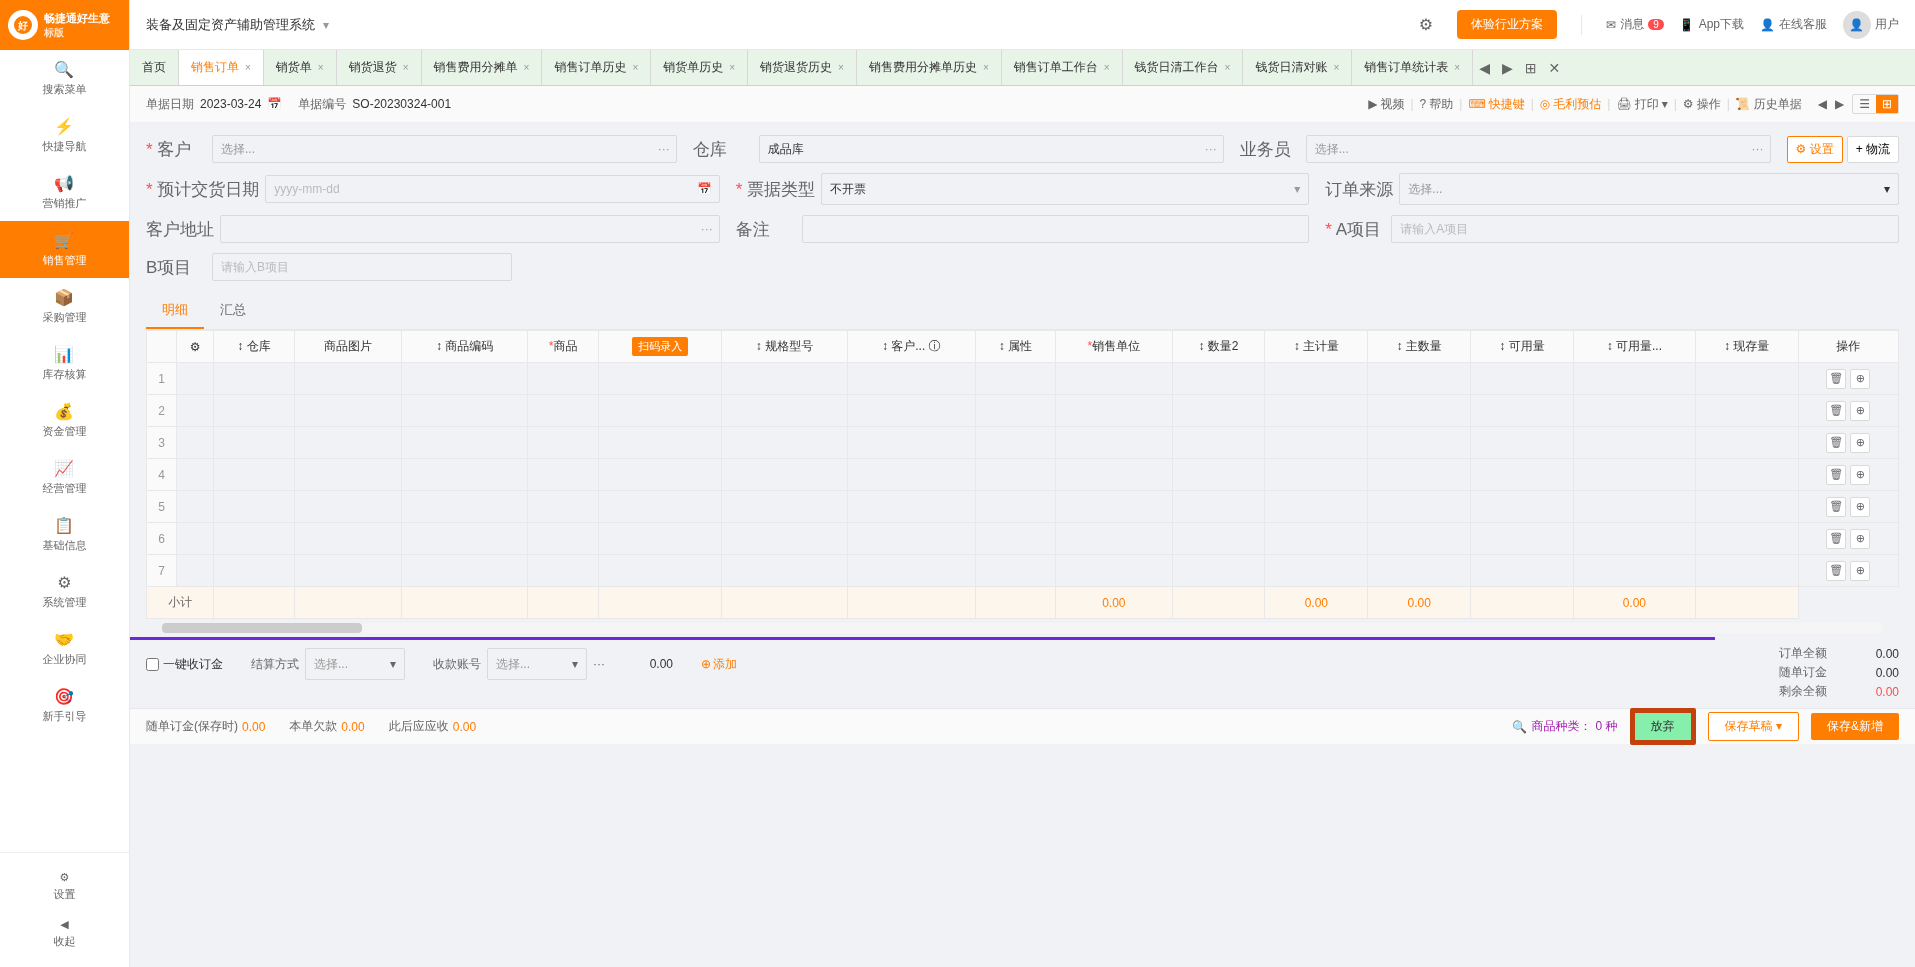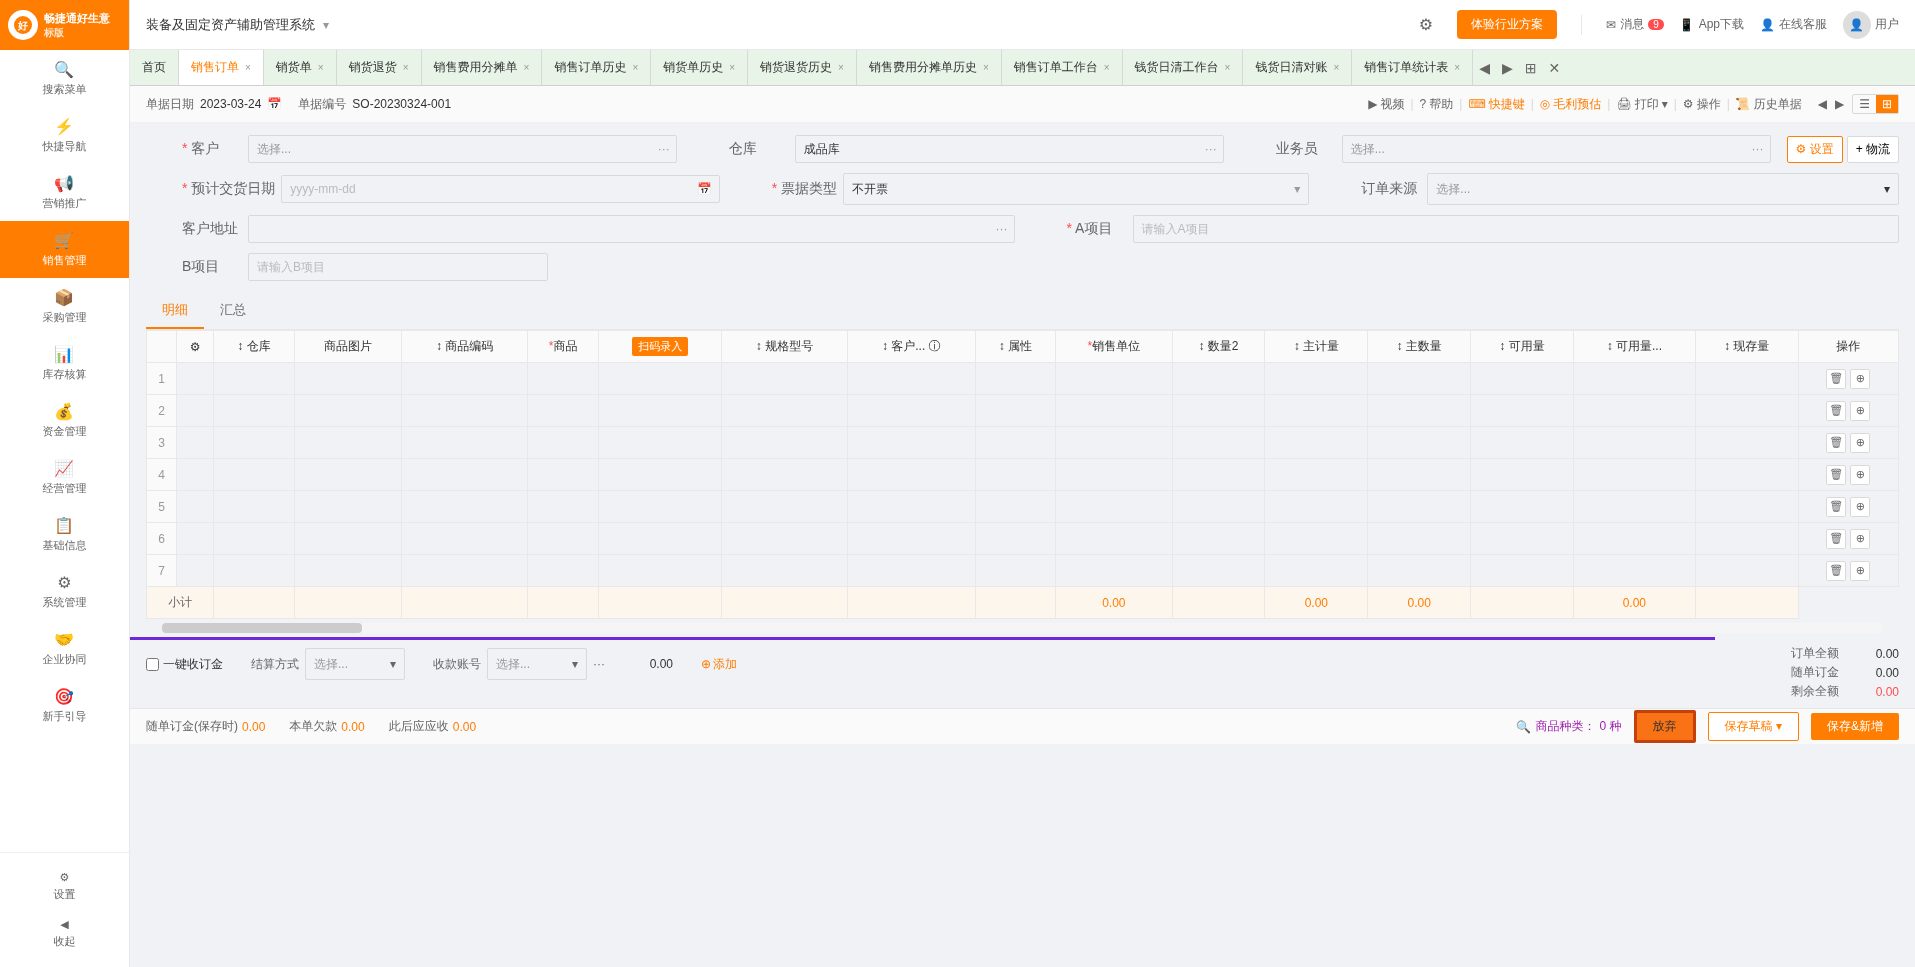--- a/index.html
+++ b/index.html
@@ -49,21 +49,21 @@
     .form-header-action { display: flex; align-items: center; gap: 3px; cursor: pointer; }
     .form-header-action.orange { color: #ff7d00; }
     .view-toggle { display: flex; border: 1px solid #d9d9d9; border-radius: 2px; }
     .view-toggle-btn { padding: 2px 6px; cursor: pointer; font-size: 12px; }
     .view-toggle-btn.active { background: #ff7d00; color: #fff; }
 
     
     .form-body { padding: 12px 16px; display: flex; flex-direction: column; gap: 10px; }
     .form-row { display: flex; gap: 16px; }
     .form-field { display: flex; align-items: center; gap: 6px; flex: 1; }
-    .form-label { color: #666; font-size: 14px; white-space: nowrap; min-width: 60px; margin-left: 36px; }
+    .form-label { color: #666; font-size: 17px; white-space: nowrap; min-width: 60px; }
     .form-label.required::before { content: '* '; color: #ff4d4f; }
     .form-input { flex: 1; height: 28px; border: 1px solid #d9d9d9; border-radius: 2px; padding: 0 8px; font-size: 12px; color: #999; display: flex; align-items: center; position: relative; }
     .form-input.with-dots::after { content: '···'; position: absolute; right: 6px; color: #999; }
     .form-select { flex: 1; height: 28px; border: 1px solid #d9d9d9; border-radius: 2px; padding: 15px 8px; font-size: 12px; display: flex; align-items: center; justify-content: space-between; cursor: pointer; }
     .form-select-value { color: #333; }
     .form-select-arrow { color: #999; }
 
     
     .form-tabs { display: flex; border-bottom: 1px solid #e8e8e8; margin: 0 16px; }
     .form-tab { padding: 8px 16px; cursor: pointer; font-size: 13px; color: #666; border-bottom: 2px solid transparent; }
@@ -90,27 +90,27 @@
     .checkbox-field { display: flex; align-items: center; gap: 4px; font-size: 12px; }
     .field-group { display: flex; align-items: center; gap: 6px; font-size: 12px; color: #666; }
     .add-btn { color: #ff7d00; cursor: pointer; display: flex; align-items: center; gap: 2px; }
 
     
     .footer { height: 36px; background: #fafafa; border-top: 1px solid #e8e8e8; display: flex; align-items: center; padding: 0 16px; gap: 24px; font-size: 12px; }
     .footer-field { display: flex; align-items: center; gap: 4px; color: #666; }
     .footer-value { color: #ff7d00; font-weight: 500; }
     .footer-right { margin-left: auto; display: flex; align-items: center; gap: 12px; }
     .footer-count { color: #a21caf; }
-    .btn-discard { border: 3px solid #c2410c; background: #f97316; padding: 5px 16px; border-radius: 2px; cursor: pointer; font-size: 12px; color: #333; }
+    .btn-discard { border: 5px solid #c2410c; background: #86efac; padding: 5px 16px; border-radius: 2px; cursor: pointer; font-size: 12px; color: #333; }
     .btn-save-draft { border: 1px solid #ff7d00; background: #fff; color: #ff7d00; padding: 5px 16px; border-radius: 2px; cursor: pointer; font-size: 12px; }
     .btn-save-new { background: #ff7d00; color: #fff; border: none; padding: 5px 16px; border-radius: 2px; cursor: pointer; font-size: 12px; }
 
     
     .order-summary { margin-left: auto; display: flex; flex-direction: column; gap: 2px; font-size: 12px; text-align: right; padding-right: 16px; }
-    .order-summary-row { display: flex; justify-content: flex-end; align-items: center; }
+    .order-summary-row { display: flex; gap: 12px; justify-content: flex-end; align-items: center; }
     .order-summary-label { color: #666; }
     .order-summary-value { color: #333; min-width: 60px; text-align: right; }
     .order-summary-value.highlight { color: #ff4d4f; font-weight: 500; }
 
     
     .scroll-area { height: 10px; background: #f5f5f5; margin: 4px 16px; border-radius: 4px; position: relative; }
     .scroll-thumb { height: 10px; width: 200px; background: #ccc; border-radius: 4px; cursor: pointer; }
 
     .form-content-area { flex: 1; display: flex; flex-direction: column; overflow: hidden; }
 
@@ -400,20 +400,24 @@
           </div>
         </div>
       </div>
 
       <div class="form-row">
         <div class="form-field">
           <span class="form-label">客户地址</span>
           <div class="form-input with-dots" style="flex:1;"></div>
         </div>
         <div class="form-field">
+          <span class="form-label">备注</span>
+          <div class="form-input" style="flex:1;"></div>
+        </div>
+        <div class="form-field">
           <span class="form-label required">A项目</span>
           <div class="form-input" style="flex:1;color:#bbb;">
             <span>请输入A项目</span>
           </div>
         </div>
       </div>
 
       <div class="form-row">
         <div class="form-field">
           <span class="form-label">B项目</span>

